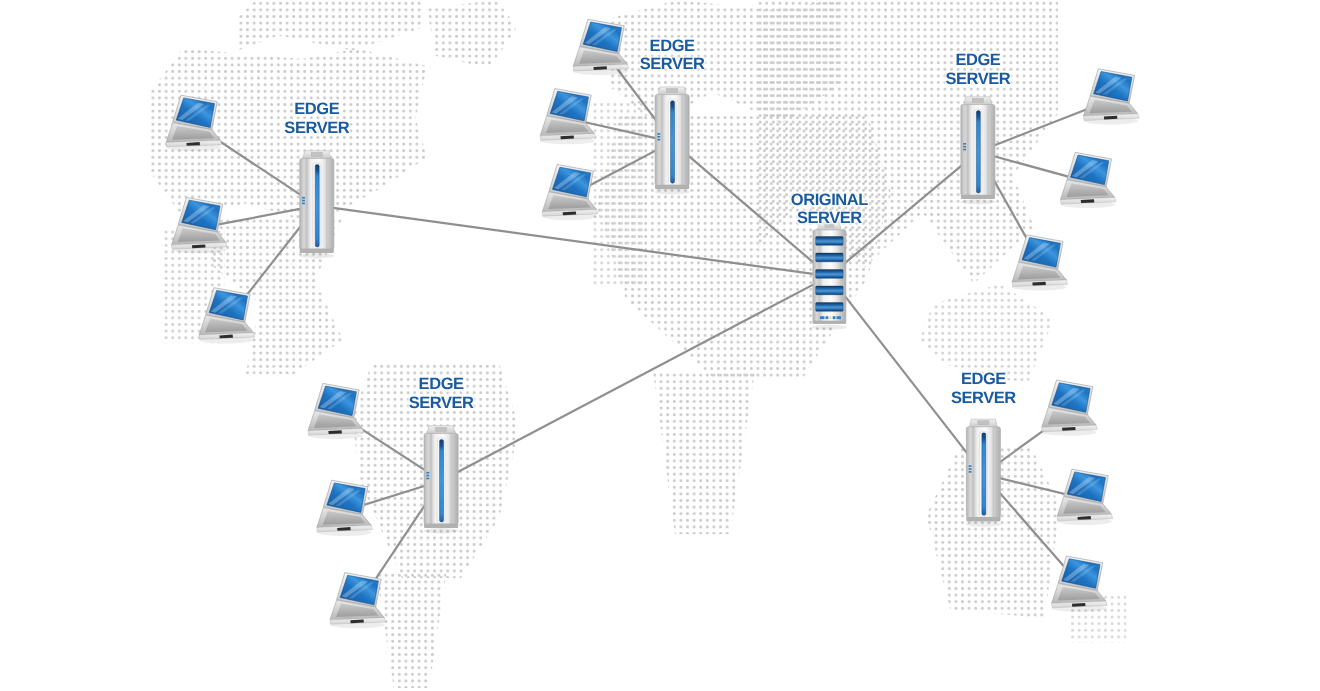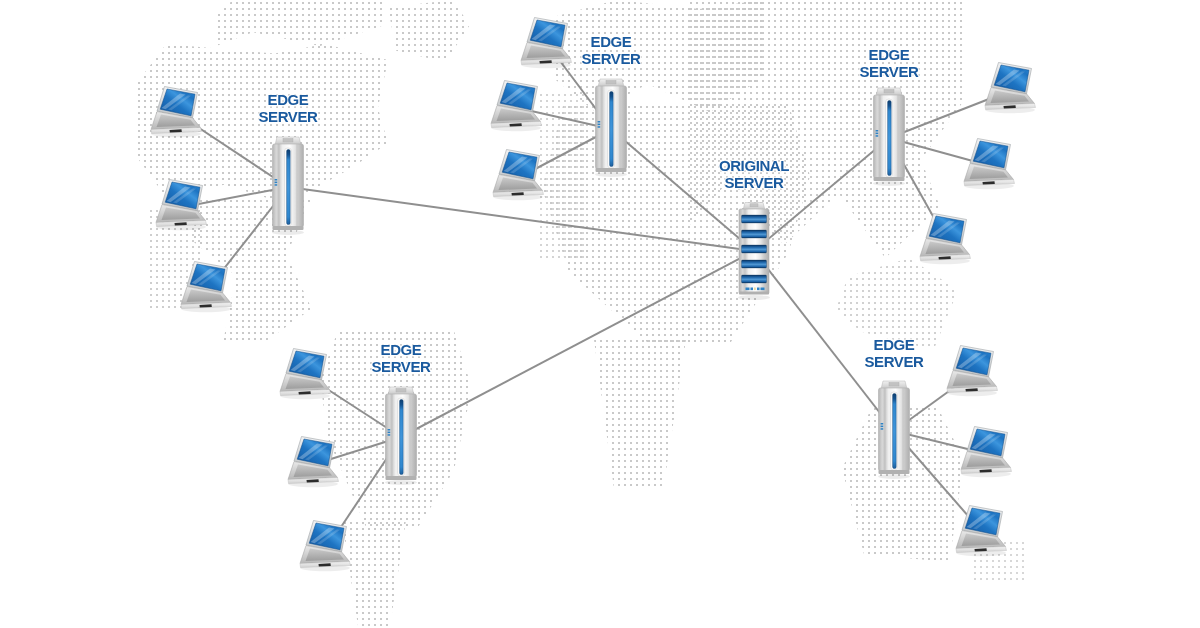--- a/index.html
+++ b/index.html
@@ -14,21 +14,21 @@
     background-size:6px 6px;
   }
   svg.net{position:absolute;left:0;top:0;z-index:1;}
   #labels{position:absolute;inset:0;z-index:3;pointer-events:none;}
   .label{
     position:absolute;width:72px;transform:translateX(-50%);
     text-align:center;font-weight:700;font-size:15px;line-height:17px;
     letter-spacing:-0.4px;color:var(--label-color,#1a5a9e);
     text-shadow:0 0 3px #fff,0 0 3px #fff,1px 0 2px #fff,-1px 0 2px #fff,0 1px 2px #fff;
   }
-  .label.origin{width:86px;}
+  .label.origin{width:86px;margin-top:16px;}
 </style>
 </head>
 <body>
 
 <div class="stage">
 
   <div class="map">
     <div class="dots" style="left:216px;top:0;width:168px;height:46px;clip-path:polygon(0 35%,10% 0,100% 0,100% 55%,62% 100%,22% 70%,0 100%);"></div>
     <div class="dots" style="left:388px;top:0;width:82px;height:62px;clip-path:polygon(0 12%,78% 0,100% 40%,70% 100%,10% 82%);"></div>
     <div class="dots" style="left:136px;top:44px;width:252px;height:160px;clip-path:polygon(0 25%,12% 0,55% 6%,75% 0,100% 10%,96% 40%,100% 62%,85% 78%,60% 100%,35% 88%,12% 96%,0 70%);"></div>

